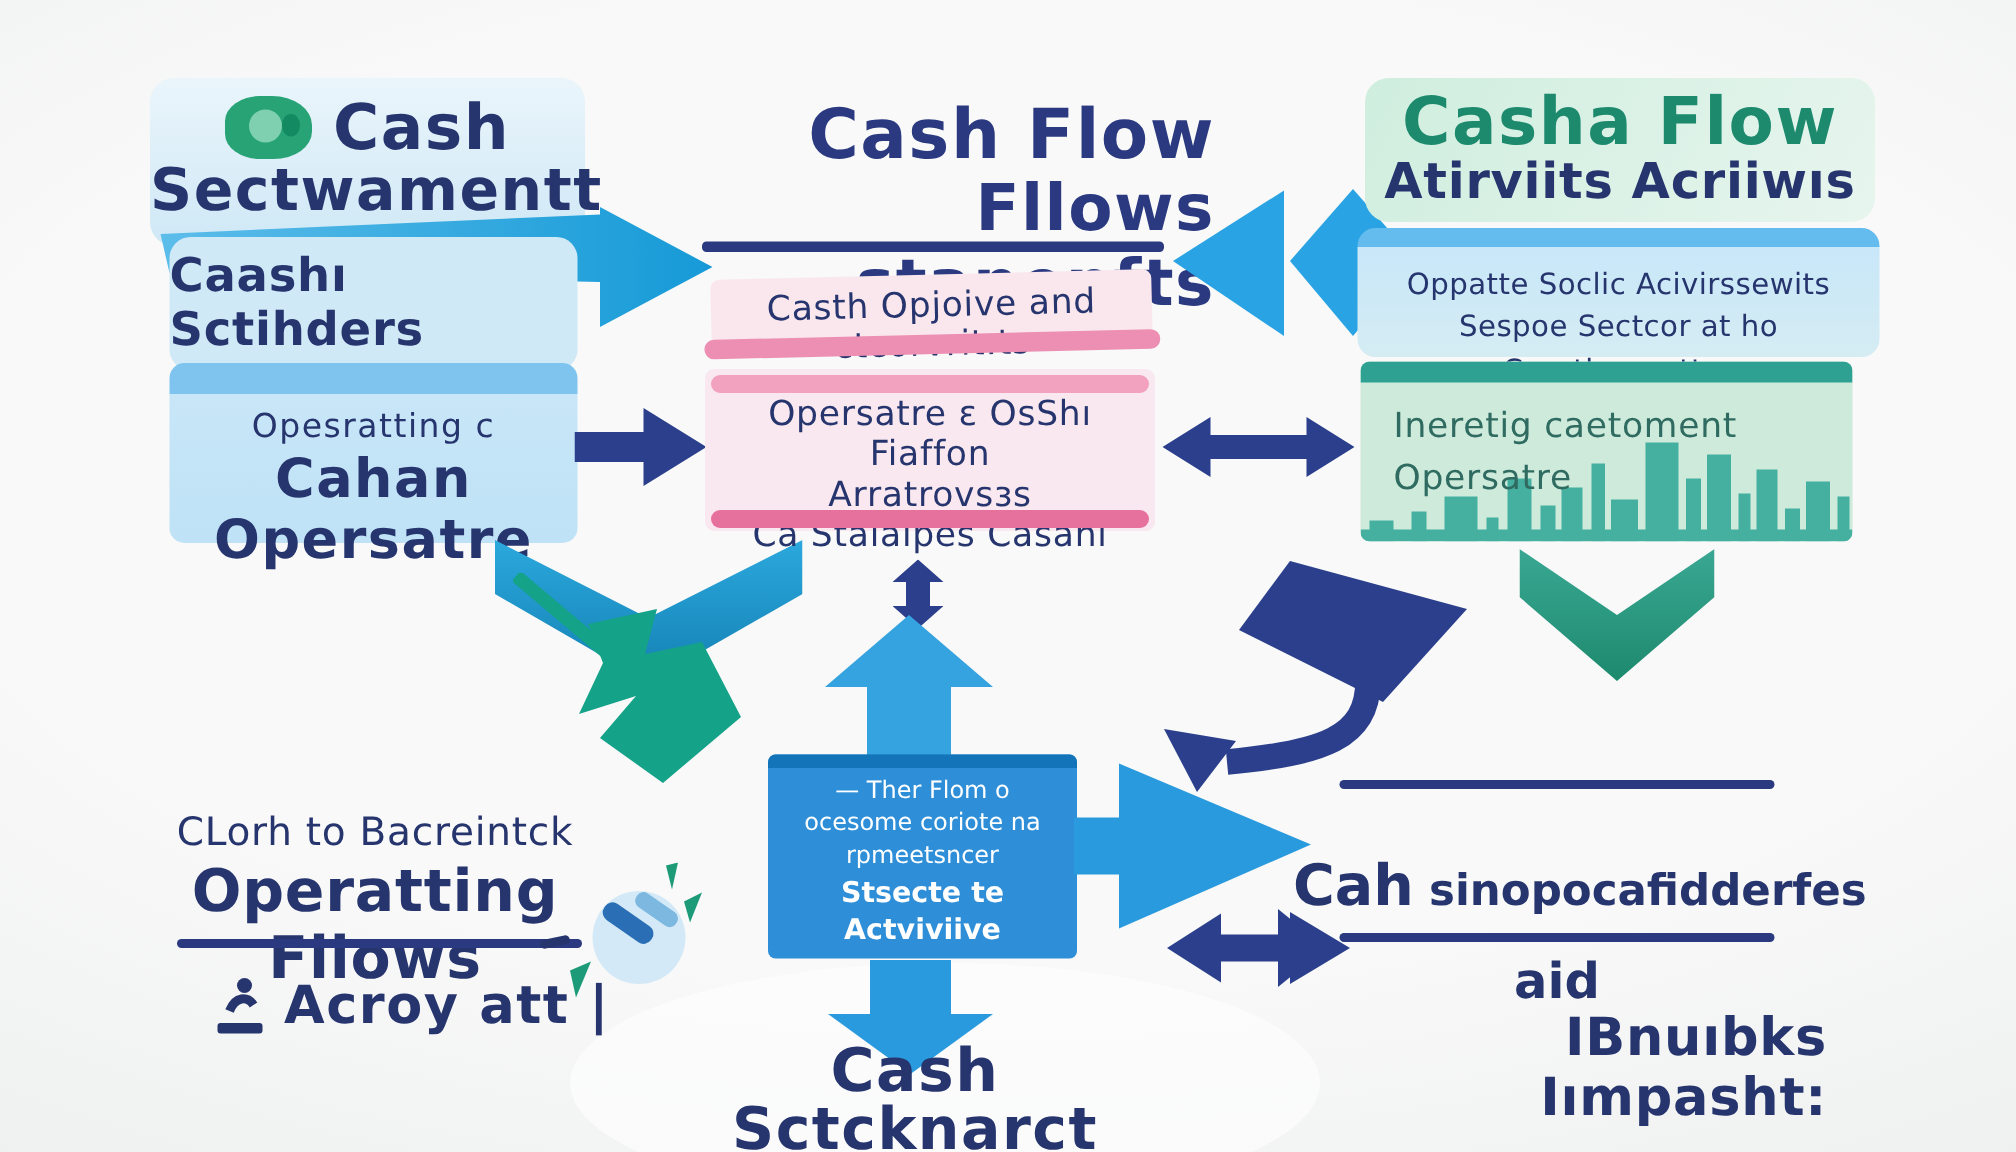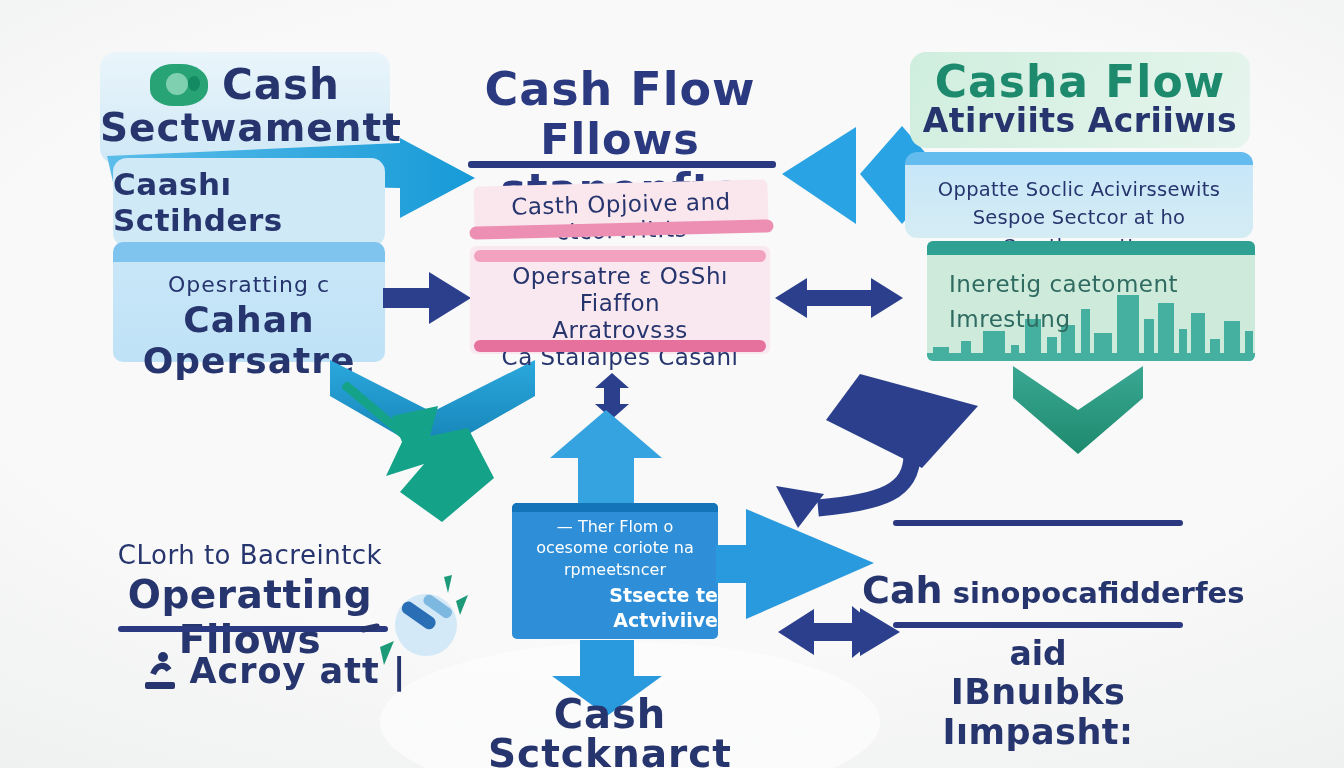--- a/index.html
+++ b/index.html
@@ -38,21 +38,21 @@
 
   .operating-card{
     left:113px;top:242px;width:272px;height:120px;border-radius:10px;
     background:linear-gradient(180deg,#7fc4ee 0%,#7fc4ee 17%,#c8e6f8 17%,#bfe2f6 100%);
     padding-top:30px;box-sizing:border-box;text-align:center;
   }
   .operating-line1{font-size:22px;letter-spacing:1px;}
   .operating-line2{font-size:36px;font-weight:bold;letter-spacing:1px;margin-top:2px;}
 
   
-  .main-title{left:430px;top:62px;width:380px;text-align:center;color:#2b3a80;}
+  .main-title{left:430px;top:62px;width:380px;text-align:right;color:#2b3a80;}
   .main-title .t1{font-size:46px;font-weight:bold;letter-spacing:1px;}
   .main-title .t2{font-size:43px;font-weight:bold;letter-spacing:1px;margin-top:-2px;}
   .title-underline{left:468px;top:161px;width:308px;height:7px;background:#2b3a80;border-radius:3px;}
 
   .pink-banner{
     left:474px;top:183px;width:294px;height:48px;transform:rotate(-1.4deg);
     background:#fae7ee;border-radius:6px;text-align:center;
   }
   .pink-banner .bar{position:absolute;left:-5px;right:-5px;bottom:-5px;height:13px;background:#ec8fb2;border-radius:7px;}
   .pink-banner .txt{font-size:23px;padding-top:8px;display:block;letter-spacing:.5px;}
@@ -64,21 +64,21 @@
   .pink-box .bar-top{position:absolute;left:4px;right:4px;top:4px;height:12px;background:#f2a2be;border-radius:6px;}
   .pink-box .bar-bot{position:absolute;left:4px;right:4px;bottom:2px;height:12px;background:#e6719d;border-radius:6px;}
   .pink-box .l{font-size:23px;line-height:1.18;letter-spacing:.5px;}
 
   .flow-card{
     left:512px;top:503px;width:206px;height:136px;background:#2e8fd8;border-radius:5px;
     box-sizing:border-box;padding-top:13px;text-align:center;color:#ffffff;
   }
   .flow-card .band{position:absolute;left:0;right:0;top:0;height:9px;background:#1474ba;border-radius:5px 5px 0 0;}
   .flow-card .l{font-size:16px;line-height:1.33;}
-  .flow-card .l4{font-size:19px;font-weight:bold;margin-top:3px;text-align:right;}
+  .flow-card .l4{font-size:19px;font-weight:bold;margin-top:3px;}
 
   .bottom-caption{left:470px;top:691px;width:280px;text-align:center;}
   .bottom-caption .c1{font-size:40px;font-weight:bold;letter-spacing:1px;}
   .bottom-caption .c2{font-size:39px;font-weight:bold;letter-spacing:1px;margin-top:-6px;}
 
   
   .activities-card{
     left:910px;top:52px;width:340px;height:96px;border-radius:16px;
     background:linear-gradient(120deg,#cfeede 0%,#e7f5ee 100%);
     text-align:center;padding-top:4px;box-sizing:border-box;
@@ -88,21 +88,21 @@
 
   .sectors-card{
     left:905px;top:152px;width:348px;height:86px;border-radius:12px;
     background:linear-gradient(180deg,#63bbee 0%,#63bbee 15%,#c8e7f9 15%,#d5ecf3 100%);
     text-align:center;padding-top:24px;box-sizing:border-box;
   }
   .sectors-card .l{font-size:19.5px;line-height:1.45;letter-spacing:.3px;}
 
   .investing-card{
     left:907px;top:241px;width:328px;height:120px;border-radius:6px;
-    background:#cdeadb;overflow:hidden;margin-left:20px;
+    background:#cdeadb;overflow:hidden;
   }
   .investing-card .band{position:absolute;left:0;right:0;top:0;height:14px;background:#2fa193;}
   .investing-card .txt{position:absolute;left:22px;top:26px;text-align:left;color:#2f6b60;}
   .investing-card .txt .l{font-size:23px;line-height:1.5;letter-spacing:.5px;font-weight:500;}
   .skyline{position:absolute;left:0;right:0;bottom:0;height:78px;}
 
   
   .bl-line1{left:85px;top:540px;width:330px;text-align:center;font-size:26px;font-weight:500;letter-spacing:.5px;}
   .bl-line2{left:85px;top:572px;width:330px;text-align:center;font-size:39px;font-weight:bold;letter-spacing:.5px;}
   .bl-underline{left:118px;top:626px;width:270px;height:6px;background:#2b3a80;border-radius:3px;}
@@ -110,21 +110,21 @@
   .bl-row .t{font-size:35px;font-weight:bold;letter-spacing:1px;}
 
   
   .br-bar1{left:893px;top:520px;width:290px;height:6px;background:#2b3a80;border-radius:3px;}
   .br-bar2{left:893px;top:622px;width:290px;height:6px;background:#2b3a80;border-radius:3px;}
   .br-line1{left:893px;top:533px;width:290px;text-align:center;font-size:30px;font-weight:bold;}
   .br-line2{left:862px;top:568px;width:350px;text-align:center;white-space:nowrap;}
   .br-line2 .b{font-size:38px;font-weight:bold;}
   .br-line2 .r{font-size:29px;font-weight:bold;}
   .br-line3{left:893px;top:634px;width:290px;text-align:center;font-size:33px;font-weight:bold;}
-  .br-line4{left:858px;top:672px;width:360px;text-align:center;font-size:35px;font-weight:bold;letter-spacing:.5px;}
+  .br-line4{left:858px;top:672px;width:360px;text-align:right;font-size:35px;font-weight:bold;letter-spacing:.5px;}
 
   .white-glow{left:380px;top:642px;width:500px;height:160px;background:#ffffff;opacity:.55;border-radius:50%;}
 
   svg{display:block;}
 </style>
 </head>
 <body>
 
 <div class="stage">
 
@@ -237,21 +237,21 @@
         <rect x="252" y="46" width="8" height="32"></rect>
           <rect x="264" y="30" width="14" height="48"></rect>
         <rect x="283" y="56" width="10" height="22"></rect>
           <rect x="297" y="38" width="16" height="40"></rect>
         <rect x="318" y="48" width="8" height="30"></rect>
         <rect x="0" y="70" width="328" height="8"></rect>
       </g>
     </svg>
     <div class="txt">
       <div class="l">Ineretig caetoment</div>
-      <div class="l">Imrestung</div>
+      <div class="l">Opersatre</div>
     </div>
   </div>
 
   <svg class="abs" style="left:1013px;top:366px;" width="130" height="88" viewBox="0 0 130 88">
     <defs>
         <linearGradient id="gg1" x1="0" y1="0" x2="0" y2="1">
       <stop offset="0" stop-color="#3aa793"></stop>
           <stop offset="1" stop-color="#1d8a6e"></stop>
     </linearGradient>
       </defs>

